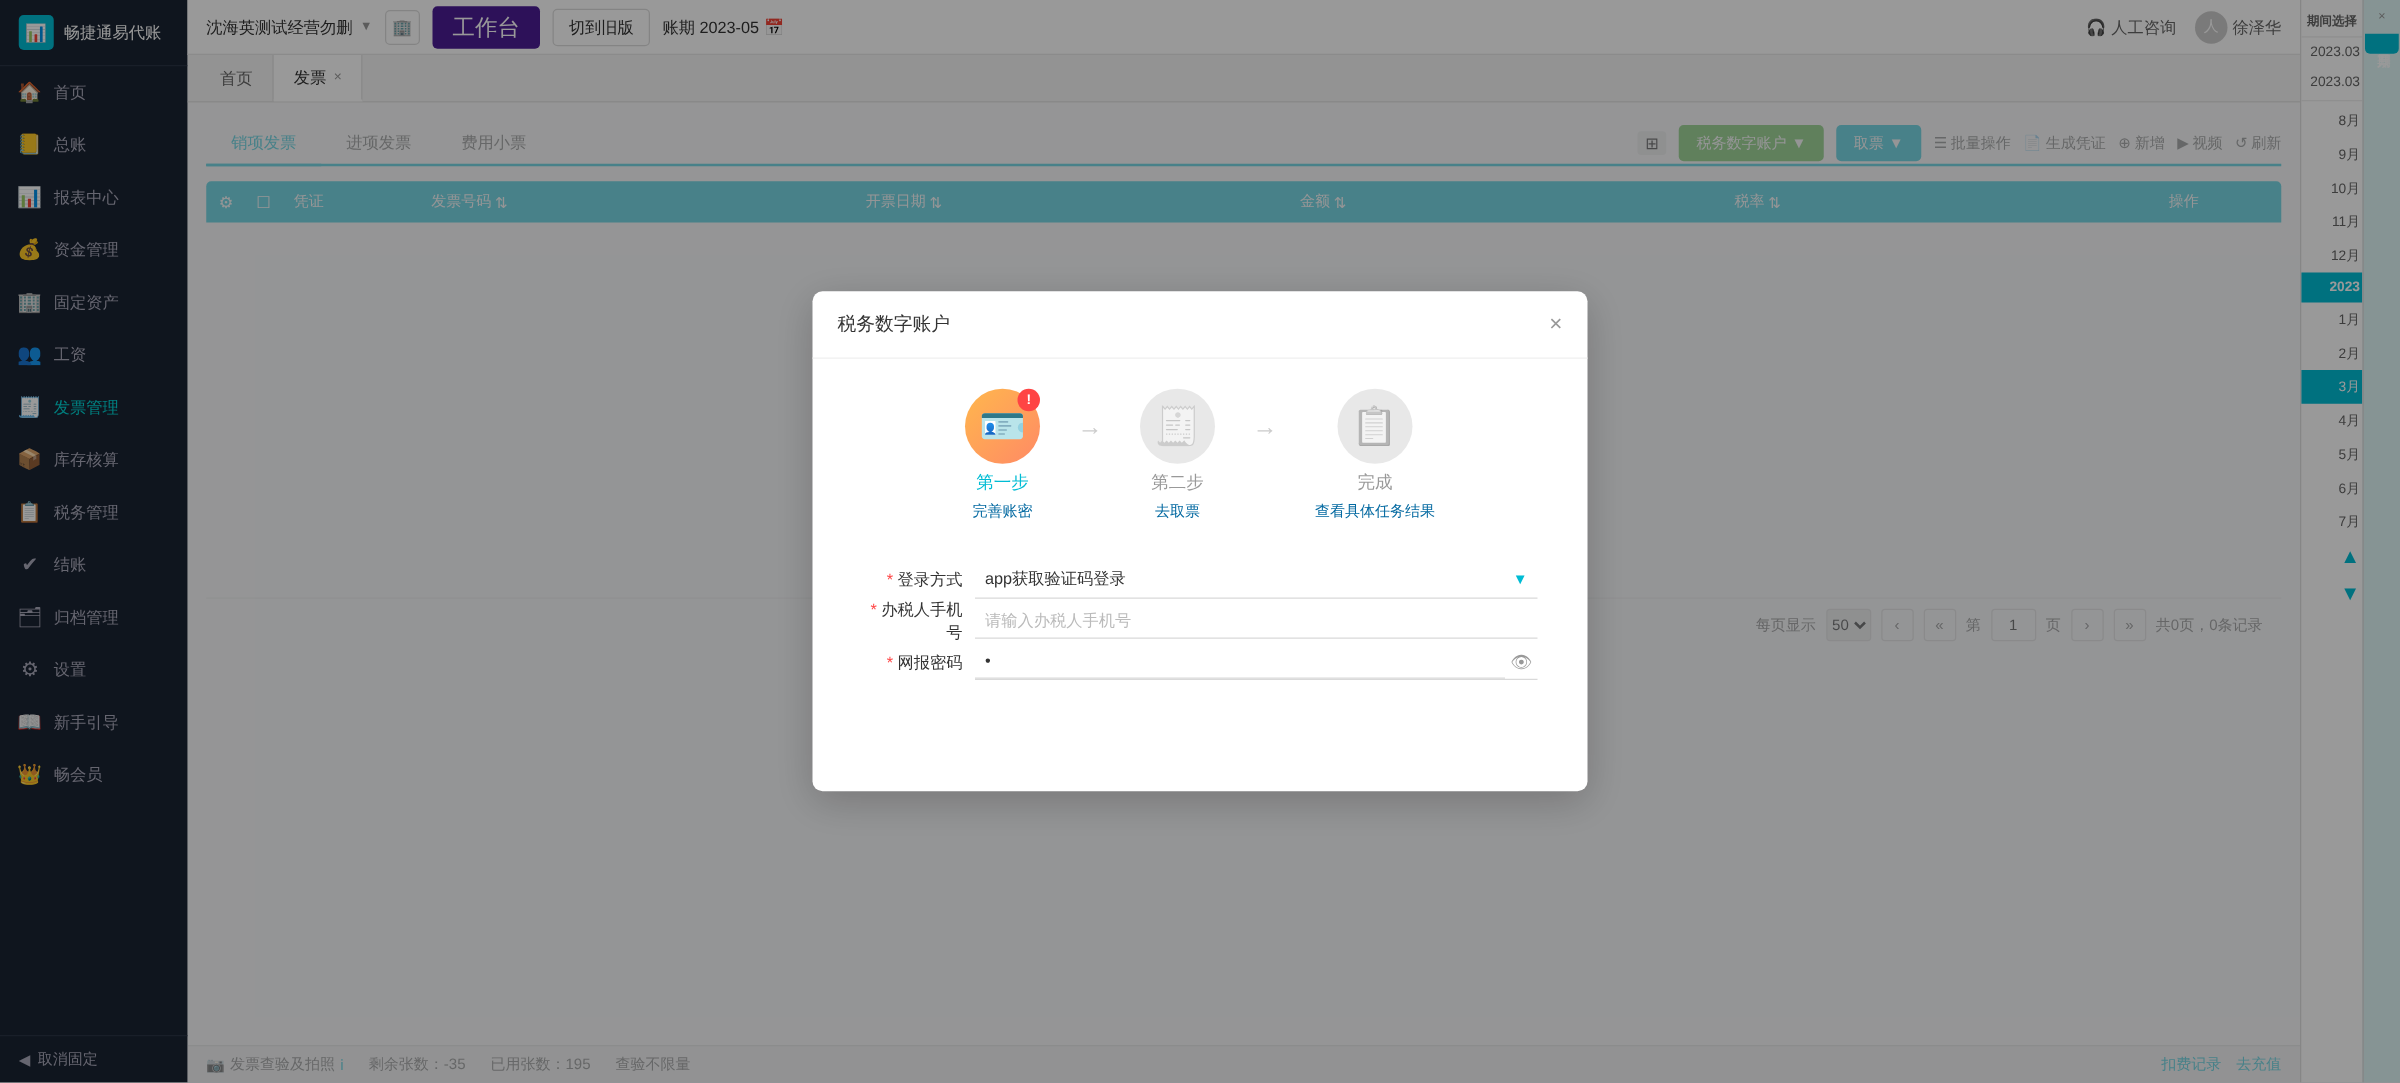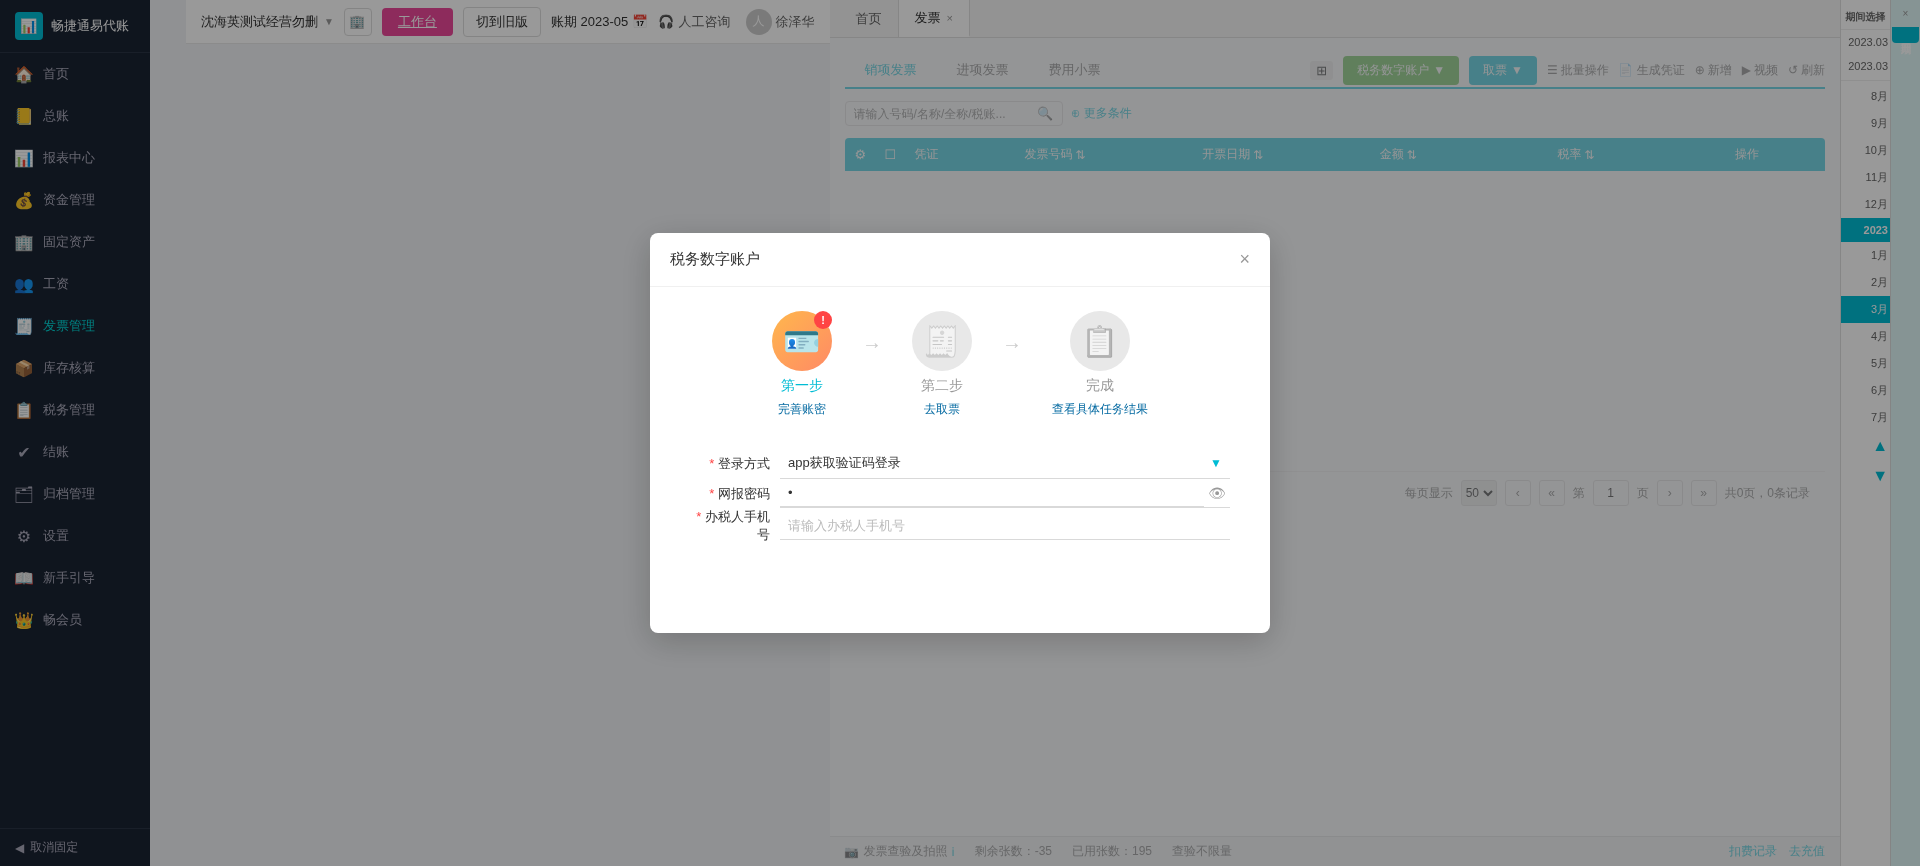--- a/index.html
+++ b/index.html
@@ -13,28 +13,28 @@
     .sidebar-logo { padding: 12px 15px; display: flex; align-items: center; gap: 8px; border-bottom: 1px solid #2a3545; }
     .sidebar-logo-icon { width: 28px; height: 28px; background: #00bcd4; border-radius: 4px; display: flex; align-items: center; justify-content: center; color: white; font-size: 14px; }
     .sidebar-logo-text { color: #fff; font-size: 13px; font-weight: normal; }
     .sidebar-nav { flex: 1; overflow-y: auto; }
     .sidebar-item { display: flex; align-items: center; gap: 10px; padding: 12px 15px; cursor: pointer; color: #aab; font-size: 13px; }
     .sidebar-item.active { color: #00d4d4; }
     .sidebar-item-icon { width: 18px; height: 18px; display: flex; align-items: center; justify-content: center; font-size: 16px; flex-shrink: 0; }
     .sidebar-bottom { padding: 10px 15px; border-top: 1px solid #2a3545; display: flex; align-items: center; gap: 6px; color: #aab; cursor: pointer; font-size: 12px; }
 
     
-    .main-area { flex: 1; display: flex; flex-direction: row; height: 100%; margin-left: 36px; }
+    .main-area { flex: 1; display: flex; flex-direction: column; height: 100%; }
 
     
     .topbar { background: #fff; height: 44px; display: flex; align-items: center; padding: 0 15px; border-bottom: 1px solid #e8e8e8; gap: 10px; }
     .topbar-company { display: flex; align-items: center; gap: 6px; font-size: 13px; color: #333; cursor: pointer; }
     .topbar-company-arrow { color: #999; font-size: 10px; }
     .topbar-icon-btn { width: 28px; height: 28px; border: 1px solid #ddd; border-radius: 4px; display: flex; align-items: center; justify-content: center; cursor: pointer; color: #666; }
-    .topbar-work { background: #ec4899; color: #fff; padding: 5px 16px; border-radius: 4px; font-size: 13px; cursor: pointer; text-decoration: underline; }
+    .topbar-work { background: #4c1d95; color: #fff; padding: 5px 16px; border-radius: 4px; font-size: 18px; cursor: pointer; }
     .topbar-switch { background: #fff; border: 1px solid #ddd; color: #333; padding: 5px 12px; border-radius: 4px; font-size: 13px; cursor: pointer; }
     .topbar-period { display: flex; align-items: center; gap: 4px; font-size: 13px; color: #333; text-align: right; }
     .topbar-right { margin-left: auto; display: flex; align-items: center; gap: 15px; color: #666; font-size: 13px; }
     .topbar-service { display: flex; align-items: center; gap: 4px; cursor: pointer; }
     .topbar-user { display: flex; align-items: center; gap: 4px; cursor: pointer; }
     .topbar-user-avatar { width: 26px; height: 26px; background: #ccc; border-radius: 50%; display: flex; align-items: center; justify-content: center; color: #fff; font-size: 12px; }
 
     
     .content { flex: 1; display: flex; flex-direction: column; overflow: hidden; }
 
@@ -280,30 +280,20 @@
               <span>▶</span>
               <span>视频</span>
             </span>
             <span class="btn-icon-text">
               <span>↺</span>
               <span>刷新</span>
             </span>
           </div>
         </div>
 
-        <div class="toolbar">
-          <div class="toolbar-search">
-            <input type="text" placeholder="请输入号码/名称/全称/税账..." style="">
-            <span>🔍</span>
-          </div>
-          <span class="toolbar-more">
-            <span>⊕</span>
-            <span>更多条件</span>
-          </span>
-        </div>
 
         <div class="table-header">
           <div style="width: 30px;">⚙</div>
           <div style="width: 30px;">☐</div>
           <div class="th-cell" style="width: 80px;">
             <span>凭证</span>
           </div>
           <div style="width: 30px;"></div>
           <div class="th-cell" style="flex: 1;">
             <span>发票号码</span>
@@ -430,27 +420,27 @@
 
       <div class="form-row">
         <label class="form-label form-label-required">登录方式</label>
         <div class="form-select">
           <span>app获取验证码登录</span>
           <span class="form-select-arrow">▼</span>
         </div>
       </div>
 
       <div class="form-row">
+        <label class="form-label form-label-required">办税人手机号</label>
+        <input type="text" class="form-input" style="border-bottom: 1px solid rgb(217, 217, 217);" placeholder="请输入办税人手机号">
+      </div>
+
+      <div class="form-row">
         <label class="form-label form-label-required">网报密码</label>
         <div class="form-input-wrap">
           <input type="password" class="form-input" value="a" style="">
           <span class="form-eye">👁</span>
         </div>
       </div>
 
-      <div class="form-row">
-        <label class="form-label form-label-required">办税人手机号</label>
-        <input type="text" class="form-input" style="border-bottom: 1px solid rgb(217, 217, 217);" placeholder="请输入办税人手机号">
-      </div>
-
     </div>
   </div>
 </div>
 
 </body></html>

